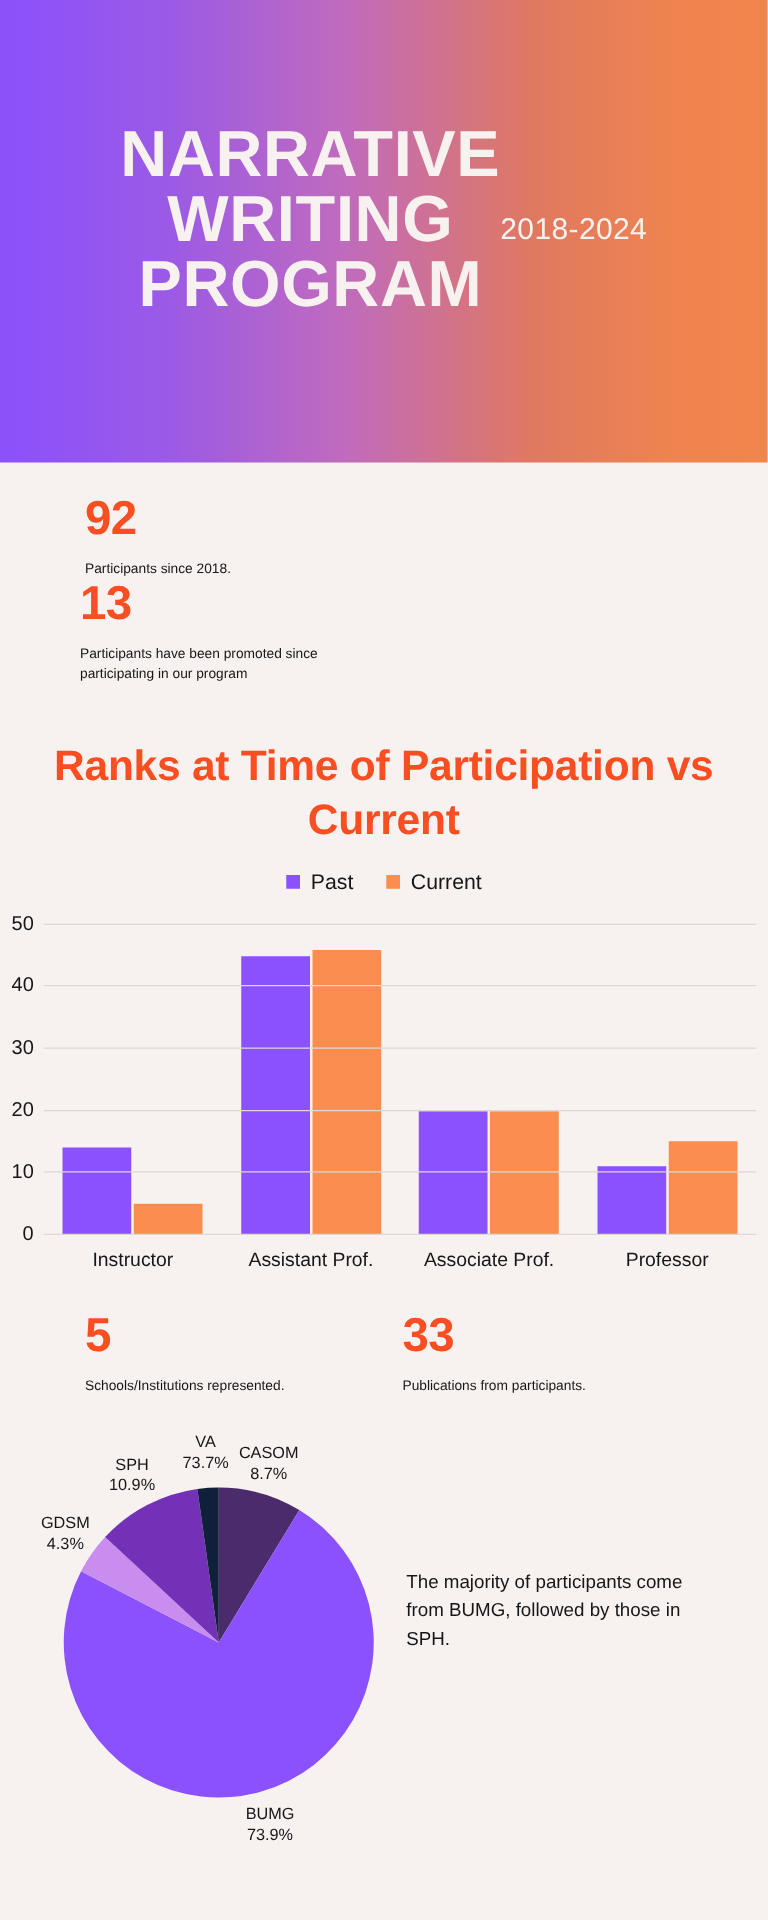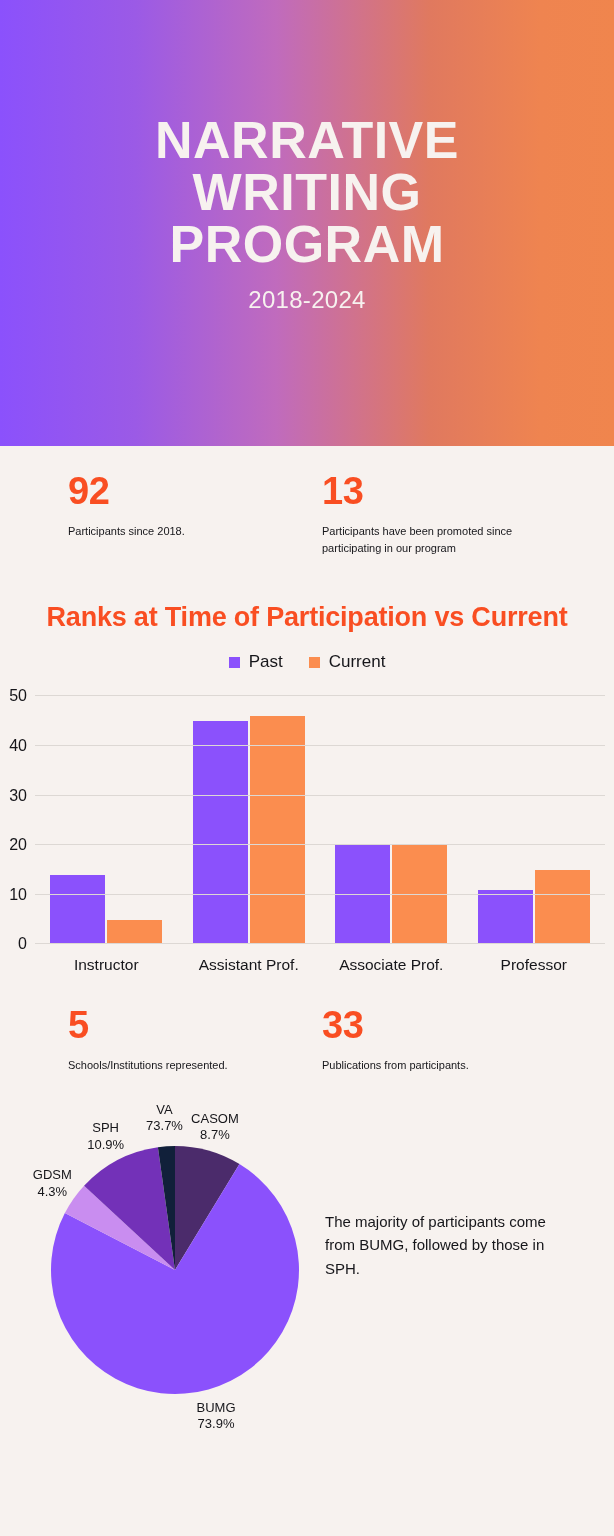--- a/index.html
+++ b/index.html
@@ -8,23 +8,23 @@
     background:#f7f2ef;
     font-family:"Liberation Sans",sans-serif;
     color:#16161a;
     overflow:hidden;
   }
   .page{position:relative;width:614px;height:1536px;}
 
   
   .hero{
     position:relative;
-    width:614px;height:446px;
+    width:614px;height:370px;
     background:linear-gradient(90deg,#8b51fc 0%,#9b5ae6 22%,#c06bbd 45%,#e0795f 70%,#ef8450 88%,#f0854d 100%);
-    display:flex;flex-direction:column;
+    display:flex;flex-direction:row;
     align-items:center;justify-content:center;
     box-sizing:border-box;
     padding-bottom:18px;
   }
   .hero-title{
     font-size:52px;
     font-weight:bold;
     line-height:1.0;
     letter-spacing:0.5px;
     color:#f7f2ef;
@@ -38,20 +38,21 @@
     font-size:24px;
     color:#f7f2ef;
     font-weight:400;
     letter-spacing:0.3px;
   }
 
   
   .stats-row{
     display:flex;
     padding:26px 0 0 0;
+    flex-direction:column;
   }
   .stat{box-sizing:border-box;}
   .stat.first{width:258px;padding-left:68px;}
   .stat.second{width:356px;padding-left:64px;padding-right:60px;}
   .stat-num{
     font-size:38px;
     font-weight:bold;
     color:#f94e22;
     line-height:1;
     letter-spacing:-0.5px;
@@ -60,21 +61,21 @@
     margin-top:13px;
     font-size:11px;
     line-height:1.52;
     color:#16161a;
   }
 
   
   .chart-title{
     margin:44px 22px 0 22px;
     text-align:center;
-    font-size:27px;
+    font-size:34px;
     font-weight:bold;
     line-height:1.26;
     color:#f94e22;
     letter-spacing:-0.2px;
   }
   .legend{
     margin-top:18px;
     display:flex;justify-content:center;align-items:center;
     gap:26px;
   }

